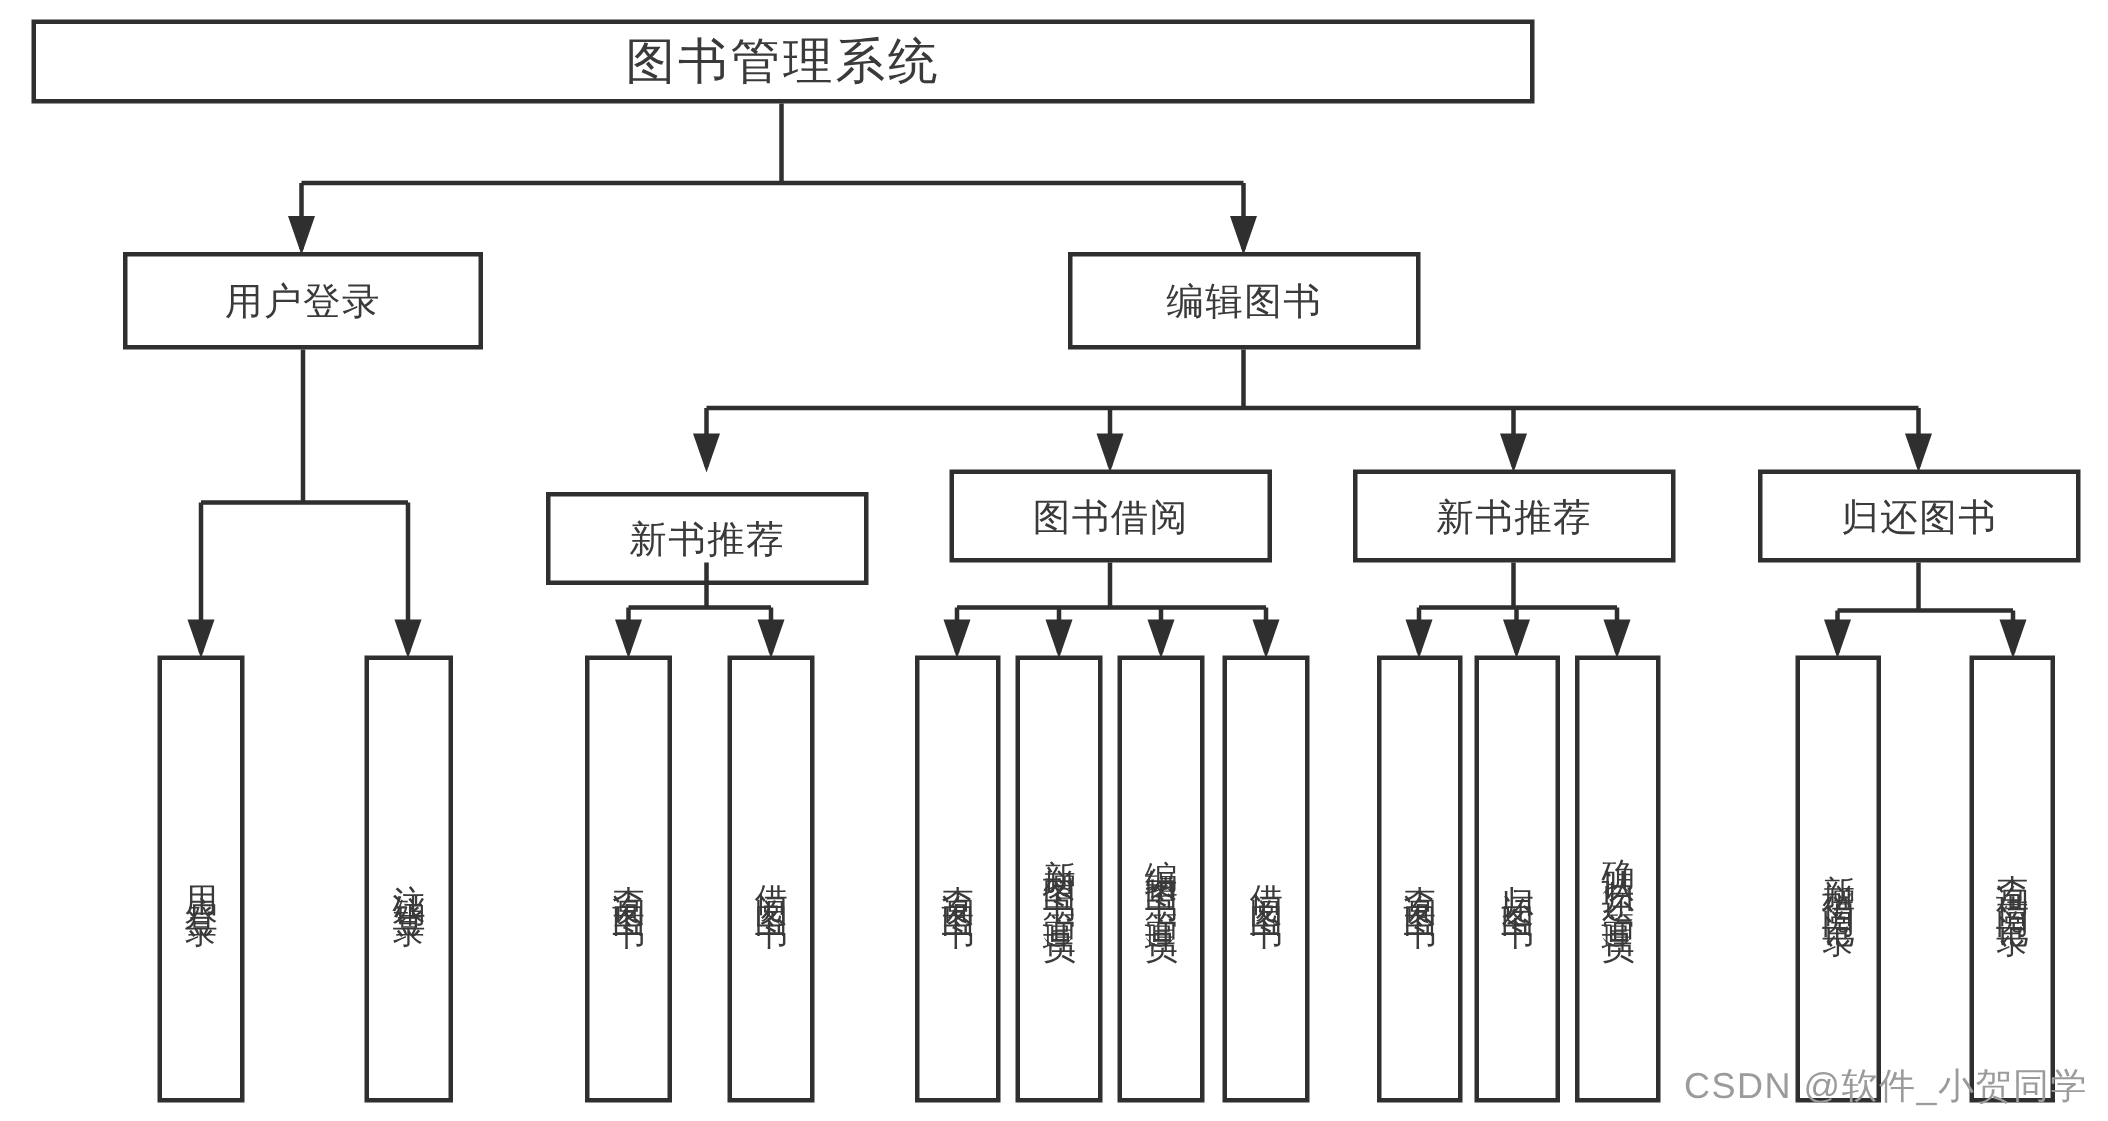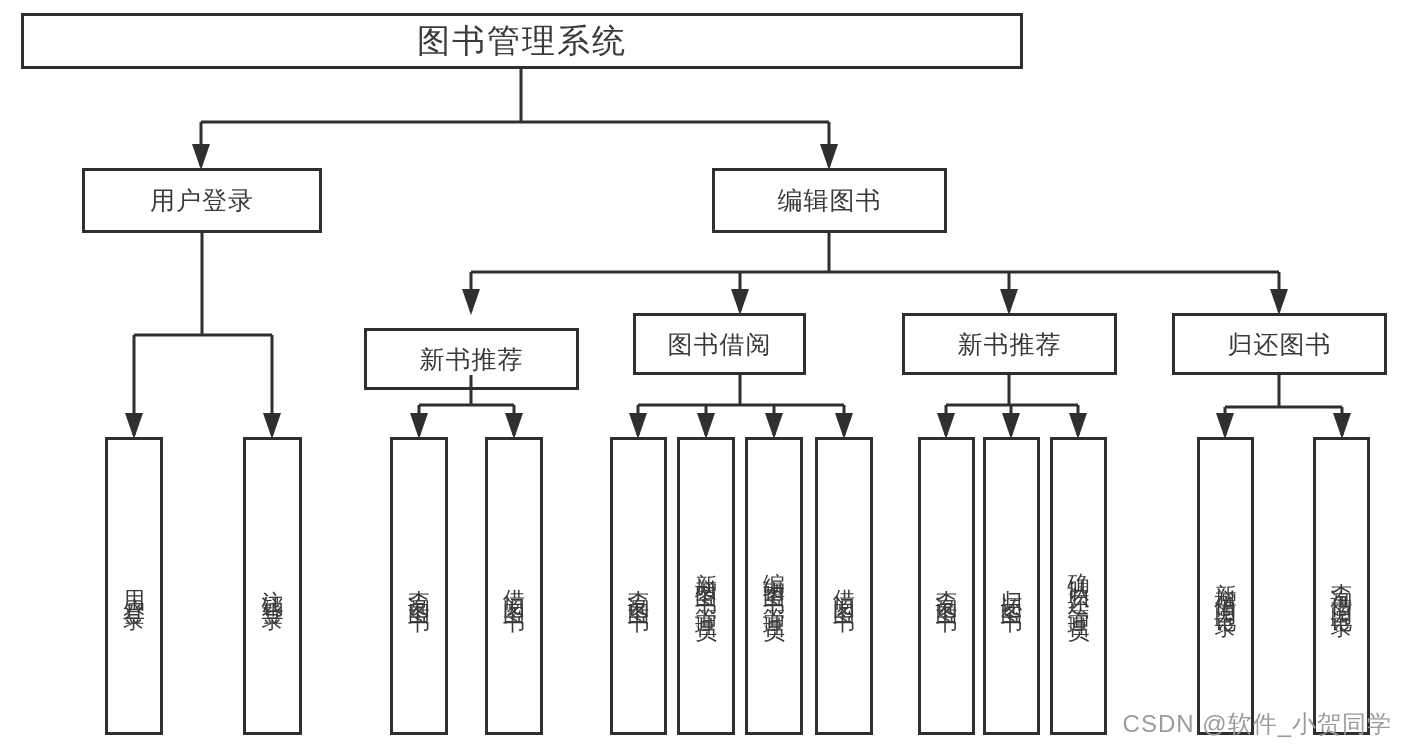--- a/index.html
+++ b/index.html
@@ -52,21 +52,21 @@
 <body>
 
 <div class="canvas">
 
   <div class="node root-node" style="left:21px; top:13px; width:1002px; height:56px;">图书管理系统</div>
 
   <div class="node h-node" style="left:82px; top:168px; width:240px; height:65px;">用户登录</div>
   <div class="node h-node" style="left:712px; top:168px; width:235px; height:65px;">编辑图书</div>
 
   <div class="node h-node" style="left:364px; top:328px; width:215px; height:62px;">新书推荐</div>
-  <div class="node h-node" style="left:633px; top:313px; width:173px; height:62px;">图书借阅</div>
+  <div class="node h-node" style="left:633px; top:313px; width:215px; height:62px;">图书借阅</div>
   <div class="node h-node" style="left:902px; top:313px; width:215px; height:62px;">新书推荐</div>
   <div class="node h-node" style="left:1172px; top:313px; width:215px; height:62px;">归还图书</div>
 
   <div class="node leaf-node" style="left:105px; top:437px; width:58px; height:298px;">用户登录</div>
   <div class="node leaf-node" style="left:243px; top:437px; width:59px; height:298px;">注销登录</div>
 
   <div class="node leaf-node" style="left:390px; top:437px; width:58px; height:298px;">查询图书</div>
   <div class="node leaf-node" style="left:485px; top:437px; width:58px; height:298px;">借阅图书</div>
 
   <div class="node leaf-node" style="left:610px; top:437px; width:57px; height:298px;">查询图书</div>

